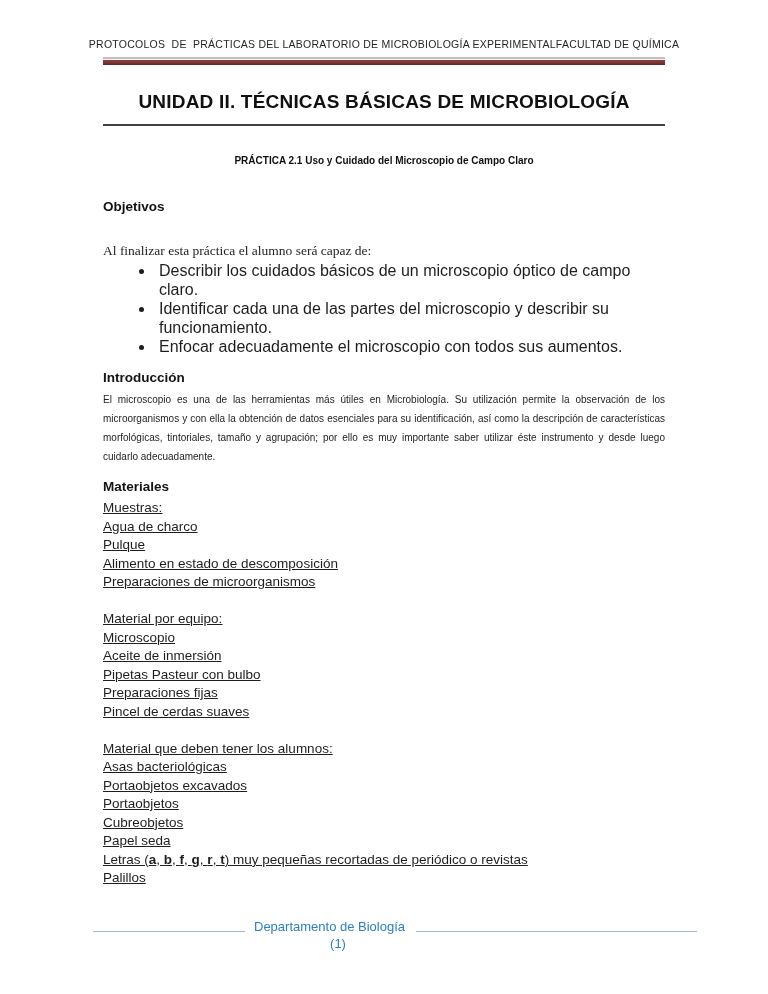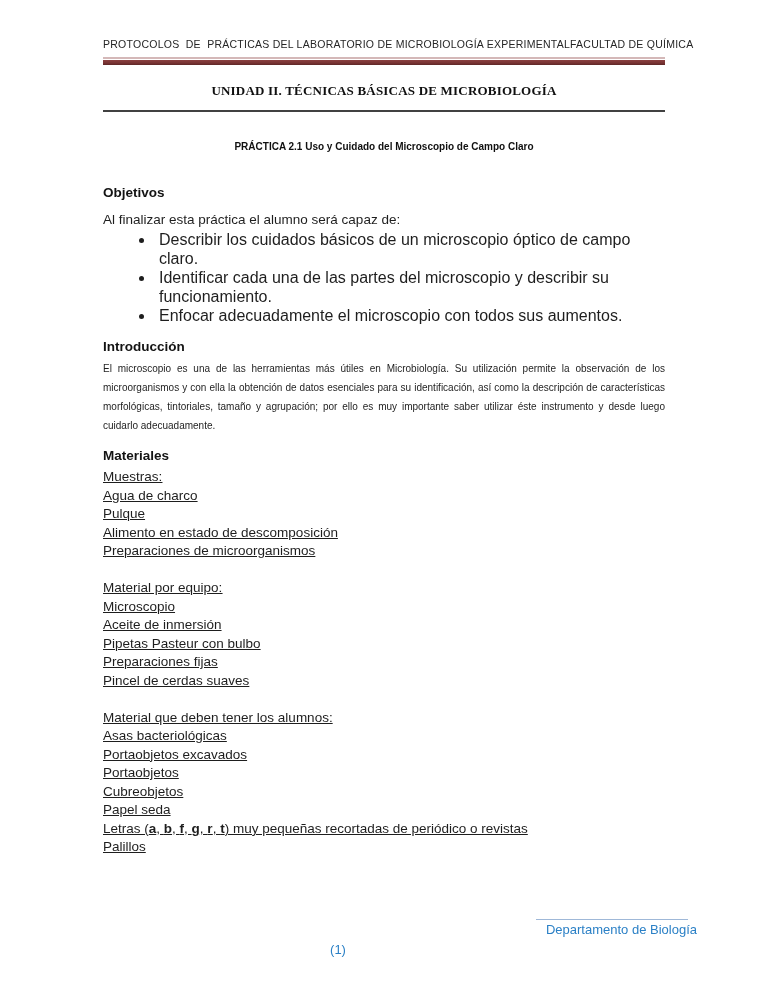--- a/index.html
+++ b/index.html
@@ -17,64 +17,63 @@
     background:#ffffff;
     font-family:"Liberation Sans", sans-serif;
     color:var(--ink);
     margin:0 auto;
     overflow:hidden;
   }
   .content{padding:0 103px;}
   
   .header-row{
     margin-top:38px;
-    display:flex;justify-content:flex-start;
+    display:flex;justify-content:center;
     font-size:10.5px;letter-spacing:.25px;color:#262626;
     white-space:pre;
   }
   .rule-maroon{margin-top:7px;}
   .rule-light{height:2px;background:var(--maroon-light);}
   .rule-gap{height:1px;background:#ffffff;}
   .rule-dark{height:5px;background:linear-gradient(#8a4040,var(--maroon) 55%,#5e2626);}
   
   .unit-title{
-    margin-top:18px;text-align:center;
-    font-size:13px;font-weight:bold;color:#101010;
+    margin-top:26px;text-align:center;
+    font-size:19px;font-weight:bold;color:#101010;
     letter-spacing:.2px;
-    font-family:Liberation Serif, serif;
   }
   .title-rule{margin-top:11px;border-top:2.5px solid #414141;}
   .practice-title{
     margin-top:29px;text-align:center;
     font-size:10px;font-weight:bold;color:#101010;
   }
   
   .h3{font-size:13.5px;font-weight:bold;color:#131313;}
   .h3-objectives{margin-top:33px;}
   .h3-introduction{margin-top:14px;}
   .h3-materials{margin-top:13px;}
   .line{font-size:13.5px;line-height:18.5px;color:var(--ink);}
-  .objectives-intro{margin-top:11px;}
+  .objectives-intro{margin-top:28px;font-family:Liberation Serif, serif;}
   ul.obj-list{list-style:disc;padding-left:52px;margin:0;}
   ul.obj-list li{line-height:19px;padding-left:4px;}
   .intro-text{
     margin-top:5px;
     font-size:10px;line-height:19.2px;
     text-align:justify;
   }
   .mat-group{margin-top:5px;text-decoration:underline;}
   .mat-group + .mat-group{margin-top:18.5px;}
   #materials-groups{margin-top:5px;}
   .u{text-decoration:underline;}
   
   .doc-footer{
     position:absolute;left:93px;top:919px;width:604px;
     color:var(--footer-blue);
   }
-  .footer-row{display:flex;align-items:flex-end;font-size:13px;flex-direction:column;}
+  .footer-row{display:flex;align-items:flex-end;font-size:13px;}
   .fline{border-bottom:1.5px solid var(--footer-line);margin-bottom:2px;}
   .fline-left{width:152px;margin-right:9px;}
   .fline-right{flex:1;margin-left:11px;}
   .footer-dept{white-space:nowrap;}
   .footer-page{
     position:relative;left:180px;width:130px;
     margin-top:2px;text-align:center;font-size:13px;
   }
 </style>
 </head>

